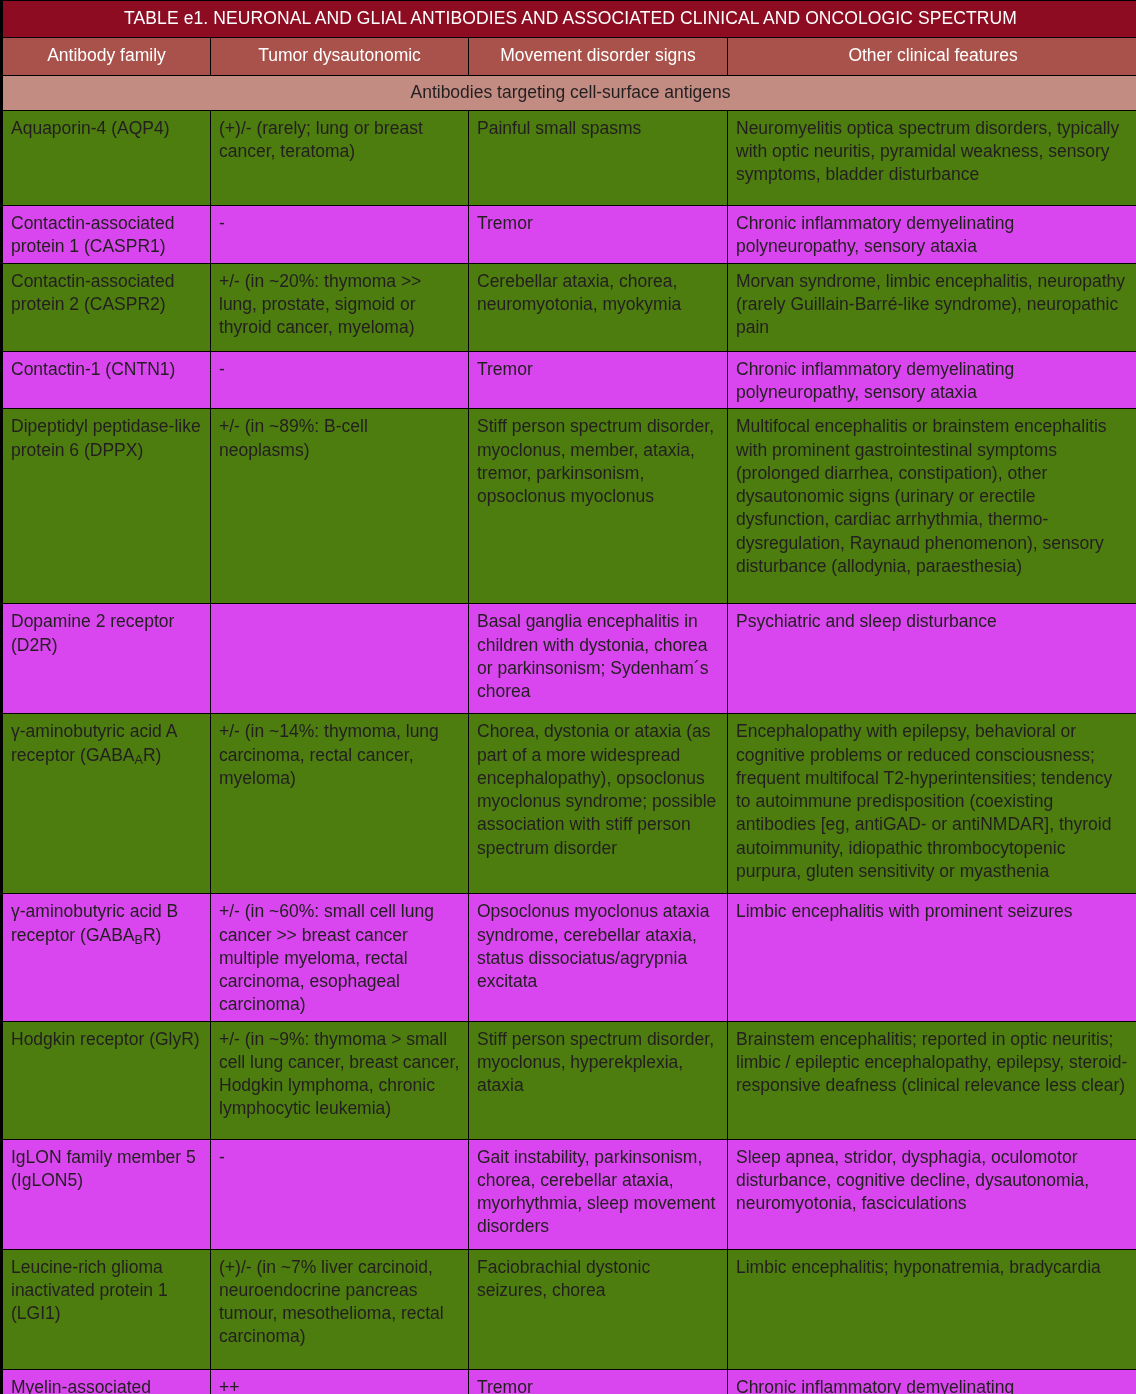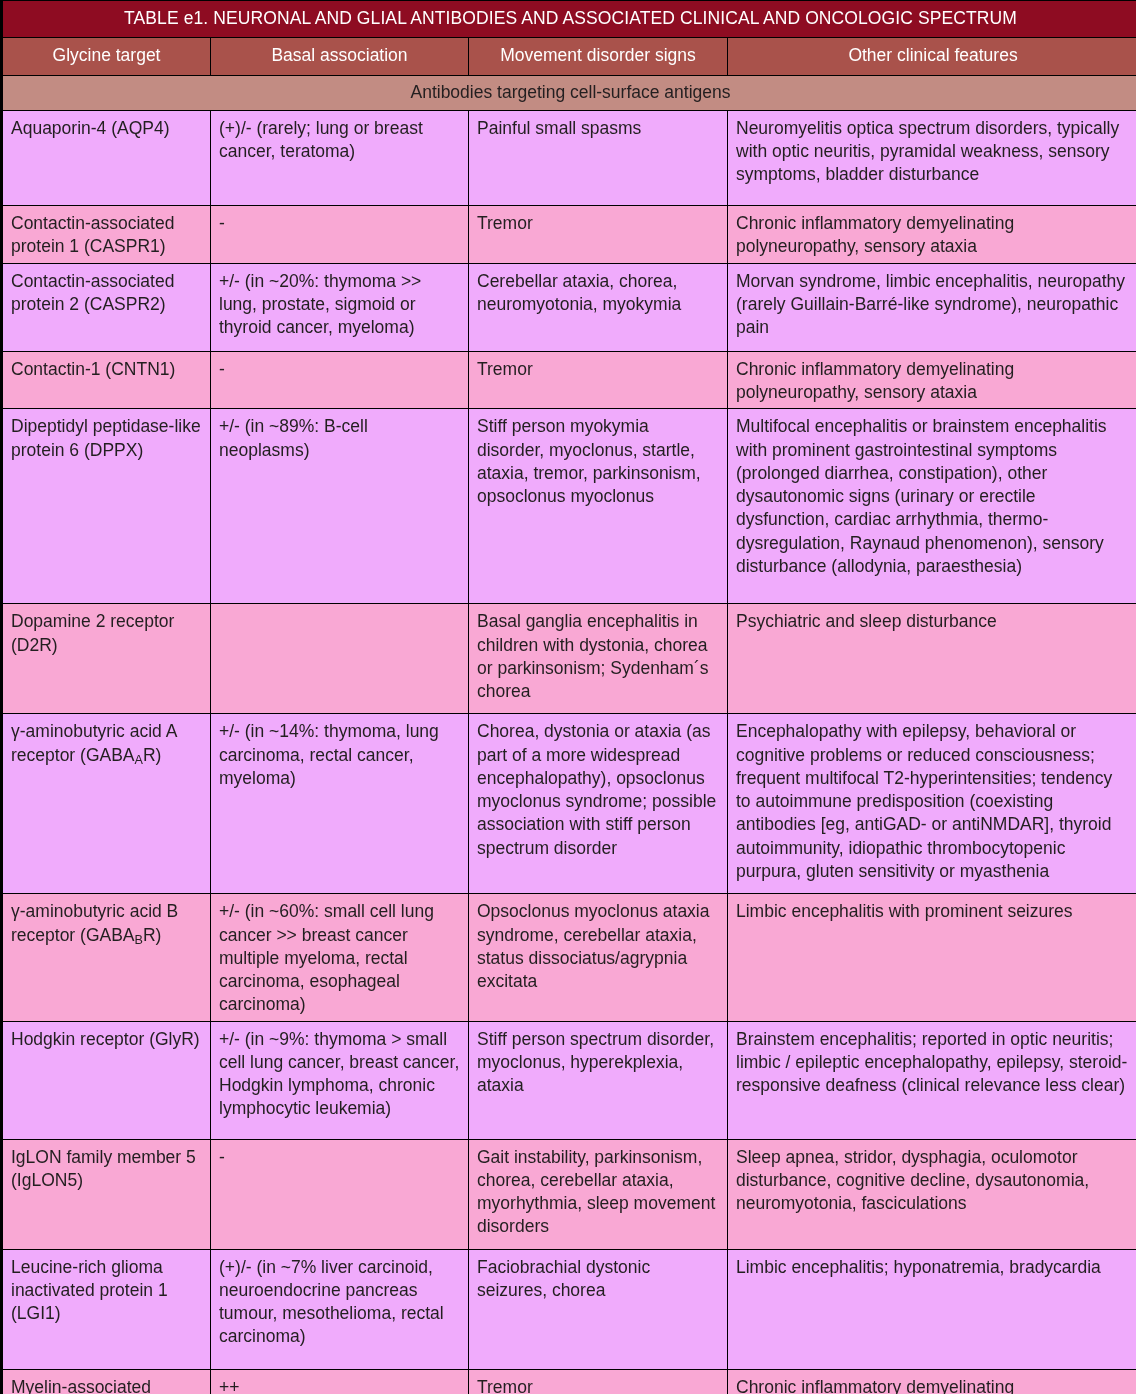--- a/index.html
+++ b/index.html
@@ -72,22 +72,22 @@
     background: #C28C83;
     color: #231f20;
     font-weight: bold;
     font-size: 18.5px;
     text-align: center !important;
     vertical-align: middle !important;
     padding: 5px 8px 6px 8px !important;
   }
 
   
-  tr.shaded td { background: #f9a8d4; }
-  tr.plain  td { background: #f0abfc; }
+  tr.shaded td { background: #d946ef; }
+  tr.plain  td { background: #4d7c0f; }
 
   .c1 { width: 208px; }
   .c2 { width: 258px; }
   .c3 { width: 259px; }
   .c4 { width: 411px; }
 
   sub { font-size: 0.72em; vertical-align: -0.2em; }
 </style>
 </head>
 <body>
@@ -98,22 +98,22 @@
       <col class="c1">
         <col class="c2">
         <col class="c3">
         <col class="c4">
     </colgroup>
     <thead>
       <tr>
         <th class="title-cell" colspan="4">TABLE e1. NEURONAL AND GLIAL ANTIBODIES AND ASSOCIATED CLINICAL AND ONCOLOGIC SPECTRUM</th>
       </tr>
       <tr>
-        <th class="colhead">Glycine target</th>
-        <th class="colhead">Basal association</th>
+        <th class="colhead">Antibody family</th>
+        <th class="colhead">Tumor dysautonomic</th>
         <th class="colhead">Movement disorder signs</th>
         <th class="colhead">Other clinical features</th>
       </tr>
       <tr>
         <th class="section-band" colspan="4">Antibodies targeting cell-surface antigens</th>
       </tr>
     </thead>
     <tbody id="table-body">
         <tr class="plain" style="height: 95px;">
           <td class="c1">Aquaporin-4 (AQP4)</td>
@@ -135,21 +135,21 @@
         </tr>
         <tr class="shaded" style="height: 52px;">
           <td class="c1">Contactin-1 (CNTN1)</td>
           <td class="c2">-</td>
           <td class="c3">Tremor</td>
           <td class="c4">Chronic inflammatory demyelinating polyneuropathy, sensory ataxia</td>
         </tr>
         <tr class="plain" style="height: 195px;">
           <td class="c1">Dipeptidyl peptidase-like protein 6 (DPPX)</td>
           <td class="c2">+/- (in ~89%: B-cell neoplasms)</td>
-          <td class="c3">Stiff person myokymia disorder, myoclonus, startle, ataxia, tremor, parkinsonism, opsoclonus myoclonus</td>
+          <td class="c3">Stiff person spectrum disorder, myoclonus, member, ataxia, tremor, parkinsonism, opsoclonus myoclonus</td>
           <td class="c4">Multifocal encephalitis or brainstem encephalitis with prominent gastrointestinal symptoms (prolonged diarrhea, constipation), other dysautonomic signs (urinary or erectile dysfunction, cardiac arrhythmia, thermo-dysregulation, Raynaud phenomenon), sensory disturbance (allodynia, paraesthesia)</td>
         </tr>
         <tr class="shaded" style="height: 110px;">
           <td class="c1">Dopamine 2 receptor (D2R)</td>
           <td class="c2"></td>
           <td class="c3">Basal ganglia encephalitis in children with dystonia, chorea or parkinsonism; Sydenham´s chorea</td>
           <td class="c4">Psychiatric and sleep disturbance</td>
         </tr>
         <tr class="plain" style="height: 180px;">
           <td class="c1">γ-aminobutyric acid A receptor (GABA<sub>A</sub>R)</td>

